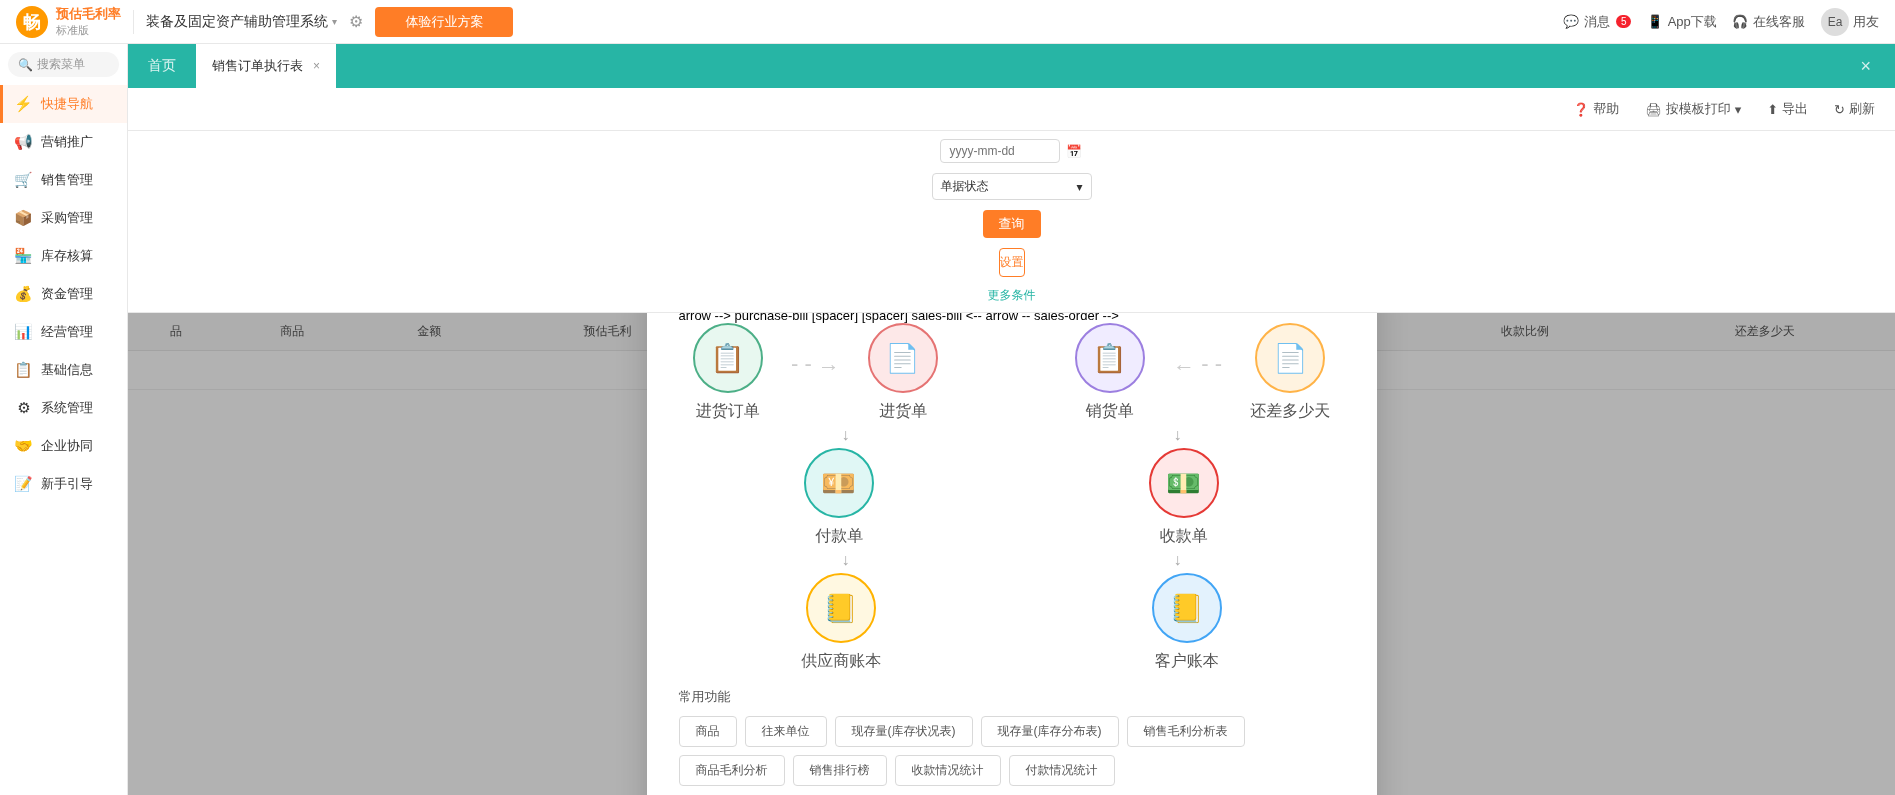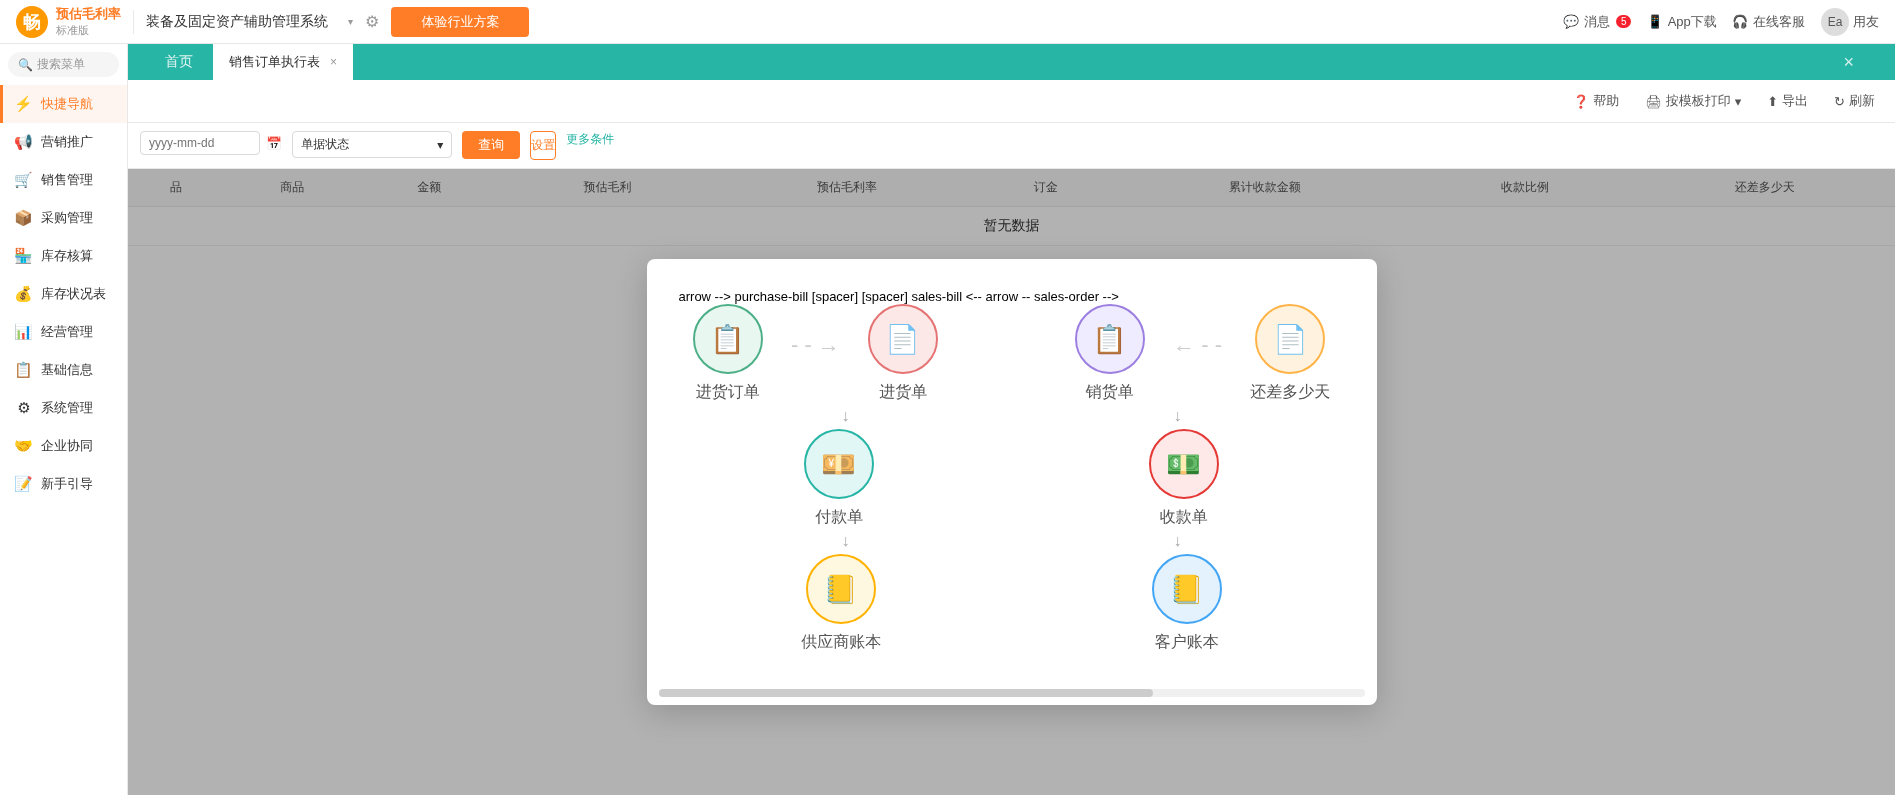--- a/index.html
+++ b/index.html
@@ -4,51 +4,51 @@
   <style>
     * { box-sizing: border-box; margin: 0; padding: 0; }
     body { font-family: 'Microsoft YaHei', 'PingFang SC', sans-serif; font-size: 13px; background: #f5f5f5; overflow: hidden; }
 
     
     .app-container { display: flex; flex-direction: column; height: 795px; width: 1895px; }
     .top-bar { display: flex; align-items: center; height: 44px; background: #fff; border-bottom: 1px solid #e8e8e8; padding: 0 16px; gap: 12px; flex-shrink: 0; }
     .main-area { display: flex; flex: 1; overflow: hidden; }
     .sidebar { width: 128px; background: #fff; border-right: 1px solid #e8e8e8; flex-shrink: 0; overflow-y: auto; }
     .content-area { flex: 1; display: flex; flex-direction: column; overflow: hidden; }
-    .tab-bar { display: flex; align-items: center; background: #27b5a5; height: 36px; padding: 0 17px; flex-shrink: 0; }
+    .tab-bar { display: flex; align-items: center; background: #27b5a5; height: 44px; padding: 0 0; flex-shrink: 0; }
     .tab-bar .tab-home { padding: 0 20px; height: 100%; display: flex; align-items: center; color: rgba(255,255,255,0.85); cursor: pointer; font-size: 14px; }
     .tab-bar .tab-active { background: #fff; color: #333; height: 100%; padding: 0 16px; display: flex; align-items: center; gap: 6px; cursor: pointer; font-size: 13px; }
     .tab-bar .tab-close { font-size: 12px; color: #999; cursor: pointer; margin-left: 4px; }
     .tab-bar .tab-bar-right { margin-left: auto; padding-right: 12px; }
     .tab-bar .close-btn { color: rgba(255,255,255,0.8); font-size: 18px; cursor: pointer; padding: 0 12px; }
 
     
     .logo-area { display: flex; align-items: center; gap: 8px; }
     .logo-icon { width: 32px; height: 32px; background: #f90; border-radius: 50%; display: flex; align-items: center; justify-content: center; color: #fff; font-size: 18px; font-weight: bold; }
-    .system-title { font-size: 14px; color: #333; display: flex; align-items: center; gap: 20px; }
+    .system-title { font-size: 14px; color: #333; display: flex; align-items: center; gap: 4px; }
     .system-title .chevron { color: #999; font-size: 10px; }
     .gear-btn { color: #999; cursor: pointer; font-size: 16px; }
     .experience-btn { background: #ff7d26; color: #fff; border: none; border-radius: 4px; padding: 6px 30px; cursor: pointer; font-size: 13px; }
     .top-bar-right { margin-left: auto; display: flex; align-items: center; gap: 16px; }
     .top-bar-icon-item { display: flex; align-items: center; gap: 4px; color: #555; cursor: pointer; font-size: 13px; }
     .badge { background: #f5222d; color: #fff; border-radius: 10px; font-size: 10px; padding: 1px 5px; margin-left: 2px; }
     .user-avatar { width: 28px; height: 28px; background: #ddd; border-radius: 50%; display: flex; align-items: center; justify-content: center; font-size: 12px; color: #555; }
     .sidebar-search { padding: 8px; }
     .sidebar-search-inner { display: flex; align-items: center; gap: 4px; background: #f5f5f5; border-radius: 16px; padding: 4px 10px; cursor: pointer; }
     .sidebar-search-inner span { font-size: 12px; color: #999; }
     .sidebar-item { display: flex; align-items: center; gap: 8px; padding: 10px 12px; cursor: pointer; color: #333; font-size: 13px; border-left: 3px solid transparent; }
     .sidebar-item.active { color: #ff7d26; background: #fff5f0; border-left-color: #ff7d26; }
     .sidebar-item .s-icon { width: 18px; height: 18px; display: flex; align-items: center; justify-content: center; font-size: 15px; }
 
     
     .content-toolbar { display: flex; align-items: center; justify-content: flex-end; gap: 10px; padding: 8px 12px; background: #fff; border-bottom: 1px solid #e8e8e8; flex-shrink: 0; }
     .toolbar-btn { display: flex; align-items: center; gap: 4px; color: #555; cursor: pointer; font-size: 13px; padding: 4px 8px; }
 
     
-    .filter-bar { display: flex; align-items: flex-start; gap: 10px; padding: 8px 12px; background: #fff; border-bottom: 1px solid #e8e8e8; flex-shrink: 0; flex-wrap: wrap; }
+    .filter-bar { display: flex; align-items: center; gap: 10px; padding: 8px 12px; background: #fff; border-bottom: 1px solid #e8e8e8; flex-shrink: 0; flex-wrap: wrap; flex-direction: column; }
     .filter-item { display: flex; align-items: center; gap: 6px; font-size: 13px; }
     .filter-item input { border: 1px solid #d9d9d9; border-radius: 4px; padding: 4px 8px; font-size: 12px; color: #999; width: 120px; }
     .filter-item .cal-icon { color: #999; cursor: pointer; }
     .status-select { border: 1px solid #d9d9d9; border-radius: 4px; padding: 4px 8px; font-size: 12px; color: #333; width: 160px; display: flex; align-items: center; justify-content: space-between; cursor: pointer; }
     .query-btn { background: #ff7d26; color: #fff; border: none; border-radius: 4px; padding: 5px 16px; cursor: pointer; font-size: 13px; }
     .set-btn { background: #fff; color: #ff7d26; border: 1px solid #ff7d26; border-radius: 4px; padding: 5px 0; cursor: pointer; font-size: 12px; }
     .more-conditions { color: #27b5a5; font-size: 12px; cursor: pointer; }
 
     
     .data-table { width: 100%; border-collapse: collapse; background: #fff; font-size: 12px; }
@@ -149,21 +149,21 @@
           <div class="sidebar-item">
             <span class="s-icon">📦</span>
             <span>采购管理</span>
           </div>
           <div class="sidebar-item">
             <span class="s-icon">🏪</span>
             <span>库存核算</span>
           </div>
           <div class="sidebar-item">
             <span class="s-icon">💰</span>
-            <span>库存状况表</span>
+            <span>资金管理</span>
           </div>
           <div class="sidebar-item">
             <span class="s-icon">📊</span>
             <span>经营管理</span>
           </div>
           <div class="sidebar-item">
             <span class="s-icon">📋</span>
             <span>基础信息</span>
           </div>
           <div class="sidebar-item">
@@ -329,20 +329,34 @@
                   </div>
                   <div style="width:200px;"></div>
                   <div class="flow-node">
                     <div class="flow-circle blue">📒</div>
                     <span class="flow-label">客户账本</span>
                   </div>
                   <div style="width:70px;"></div>
                 </div>
               </div>
 
+              <div class="common-functions">
+                <div class="cf-title">常用功能</div>
+                <div class="cf-buttons" id="cf-buttons-container">
+                    <button class="cf-btn">商品</button>
+                    <button class="cf-btn">往来单位</button>
+                    <button class="cf-btn">现存量(库存状况表)</button>
+                    <button class="cf-btn">现存量(库存分布表)</button>
+                    <button class="cf-btn">销售毛利分析表</button>
+                    <button class="cf-btn">商品毛利分析</button>
+                    <button class="cf-btn">销售排行榜</button>
+                    <button class="cf-btn">收款情况统计</button>
+                    <button class="cf-btn">付款情况统计</button>
+                  </div>
+              </div>
             </div>
 
             <div class="scroll-track">
               <div class="scroll-thumb"></div>
             </div>
           </div>
         </div>
       </div>
     </div>
   </div>

